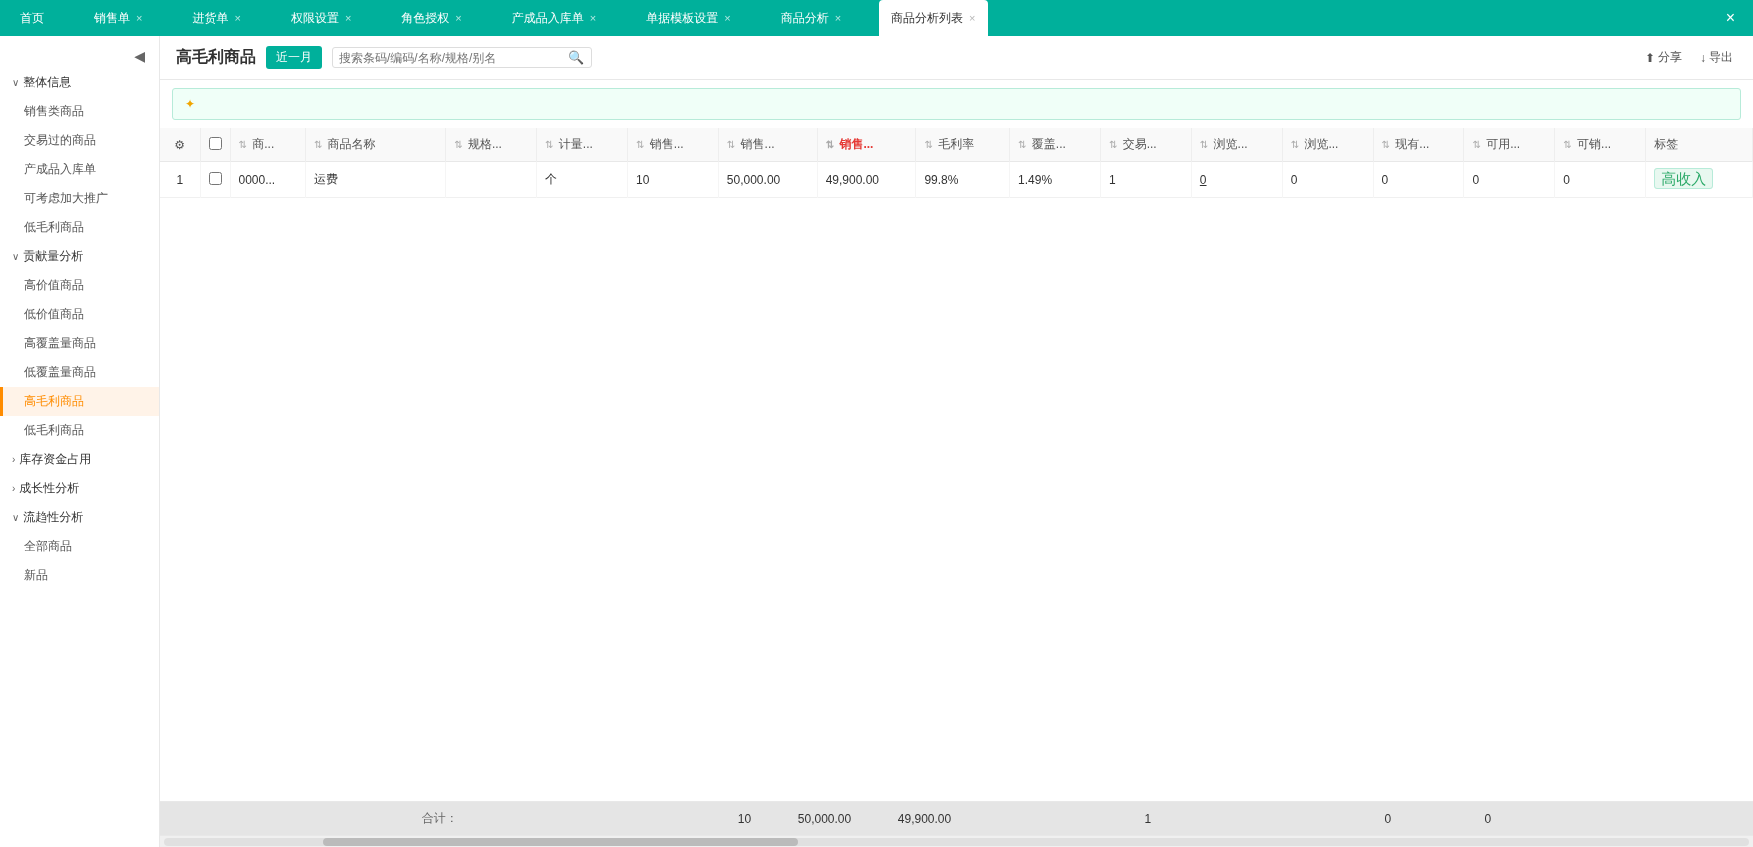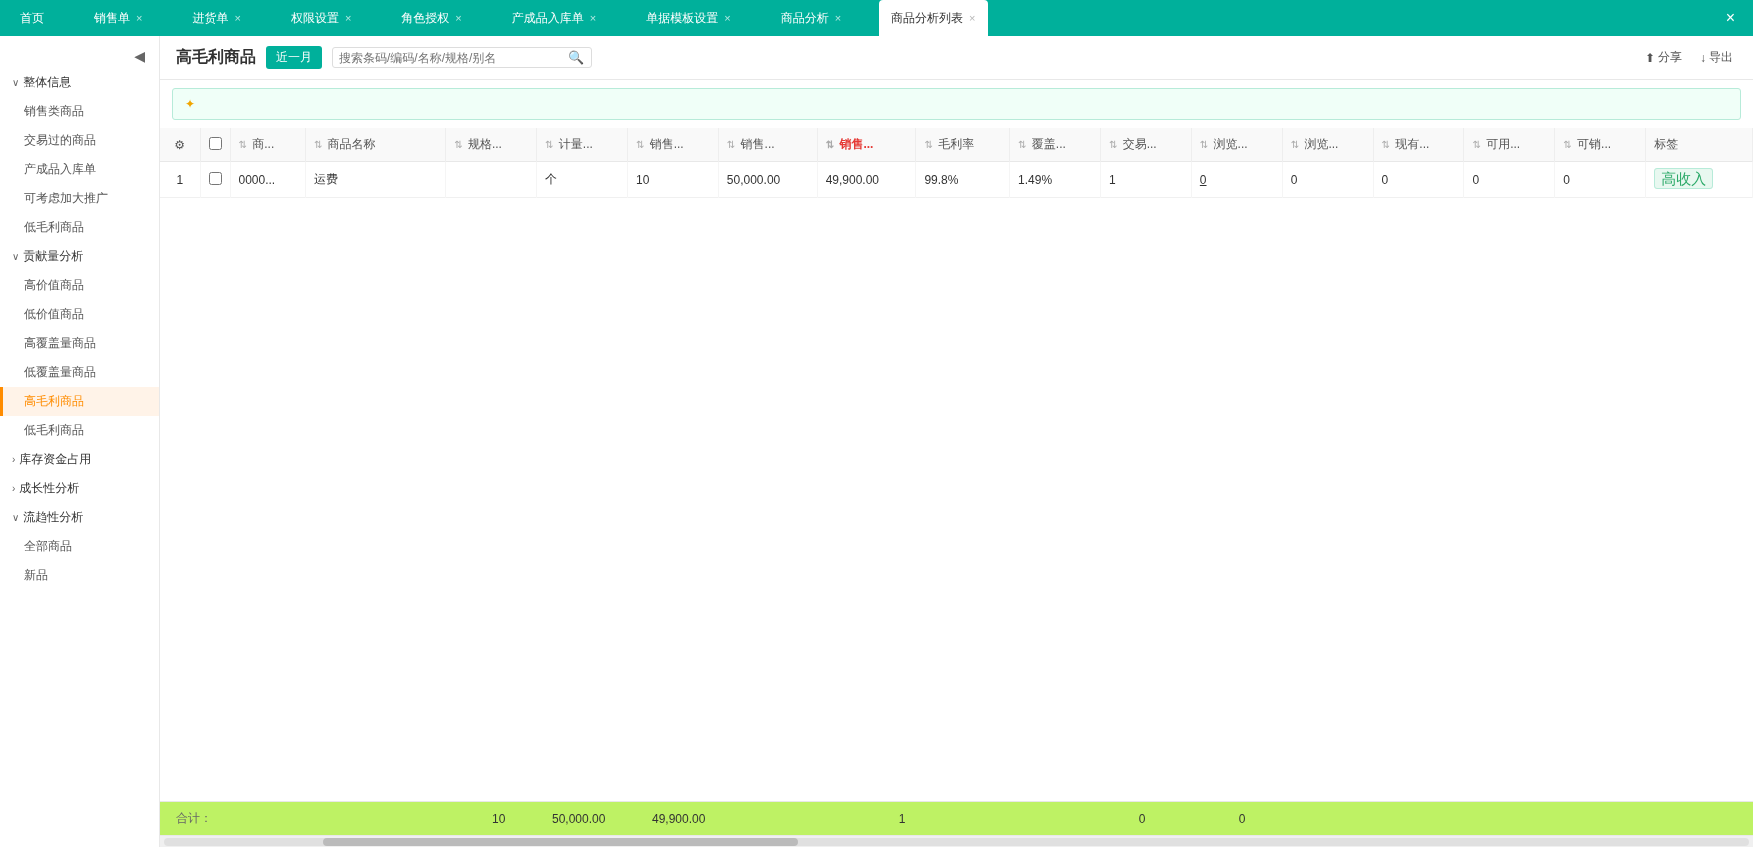--- a/index.html
+++ b/index.html
@@ -193,29 +193,30 @@
       background: #e8f8f0;
       color: #2daa6a;
       border: 1px solid #b7ebd9;
       border-radius: 3px;
       padding: 1px 6px;
       font-size: 15px;
     }
 
     
     .table-footer {
-      background: #bef264;
+      background: #e5e5e5;
       border-top: 1px solid #e8e8e8;
       padding: 8px 16px;
       display: flex;
       align-items: center;
       gap: 20px;
       font-size: 12px;
       color: #333;
       flex-shrink: 0;
+      justify-content: center;
     }
     .footer-label { color: #666; }
     .footer-cell { min-width: 80px; text-align: right; }
 
     
     .bottom-scrollbar {
       height: 12px;
       background: #f0f0f0;
       border-top: 1px solid #e8e8e8;
       display: flex;

